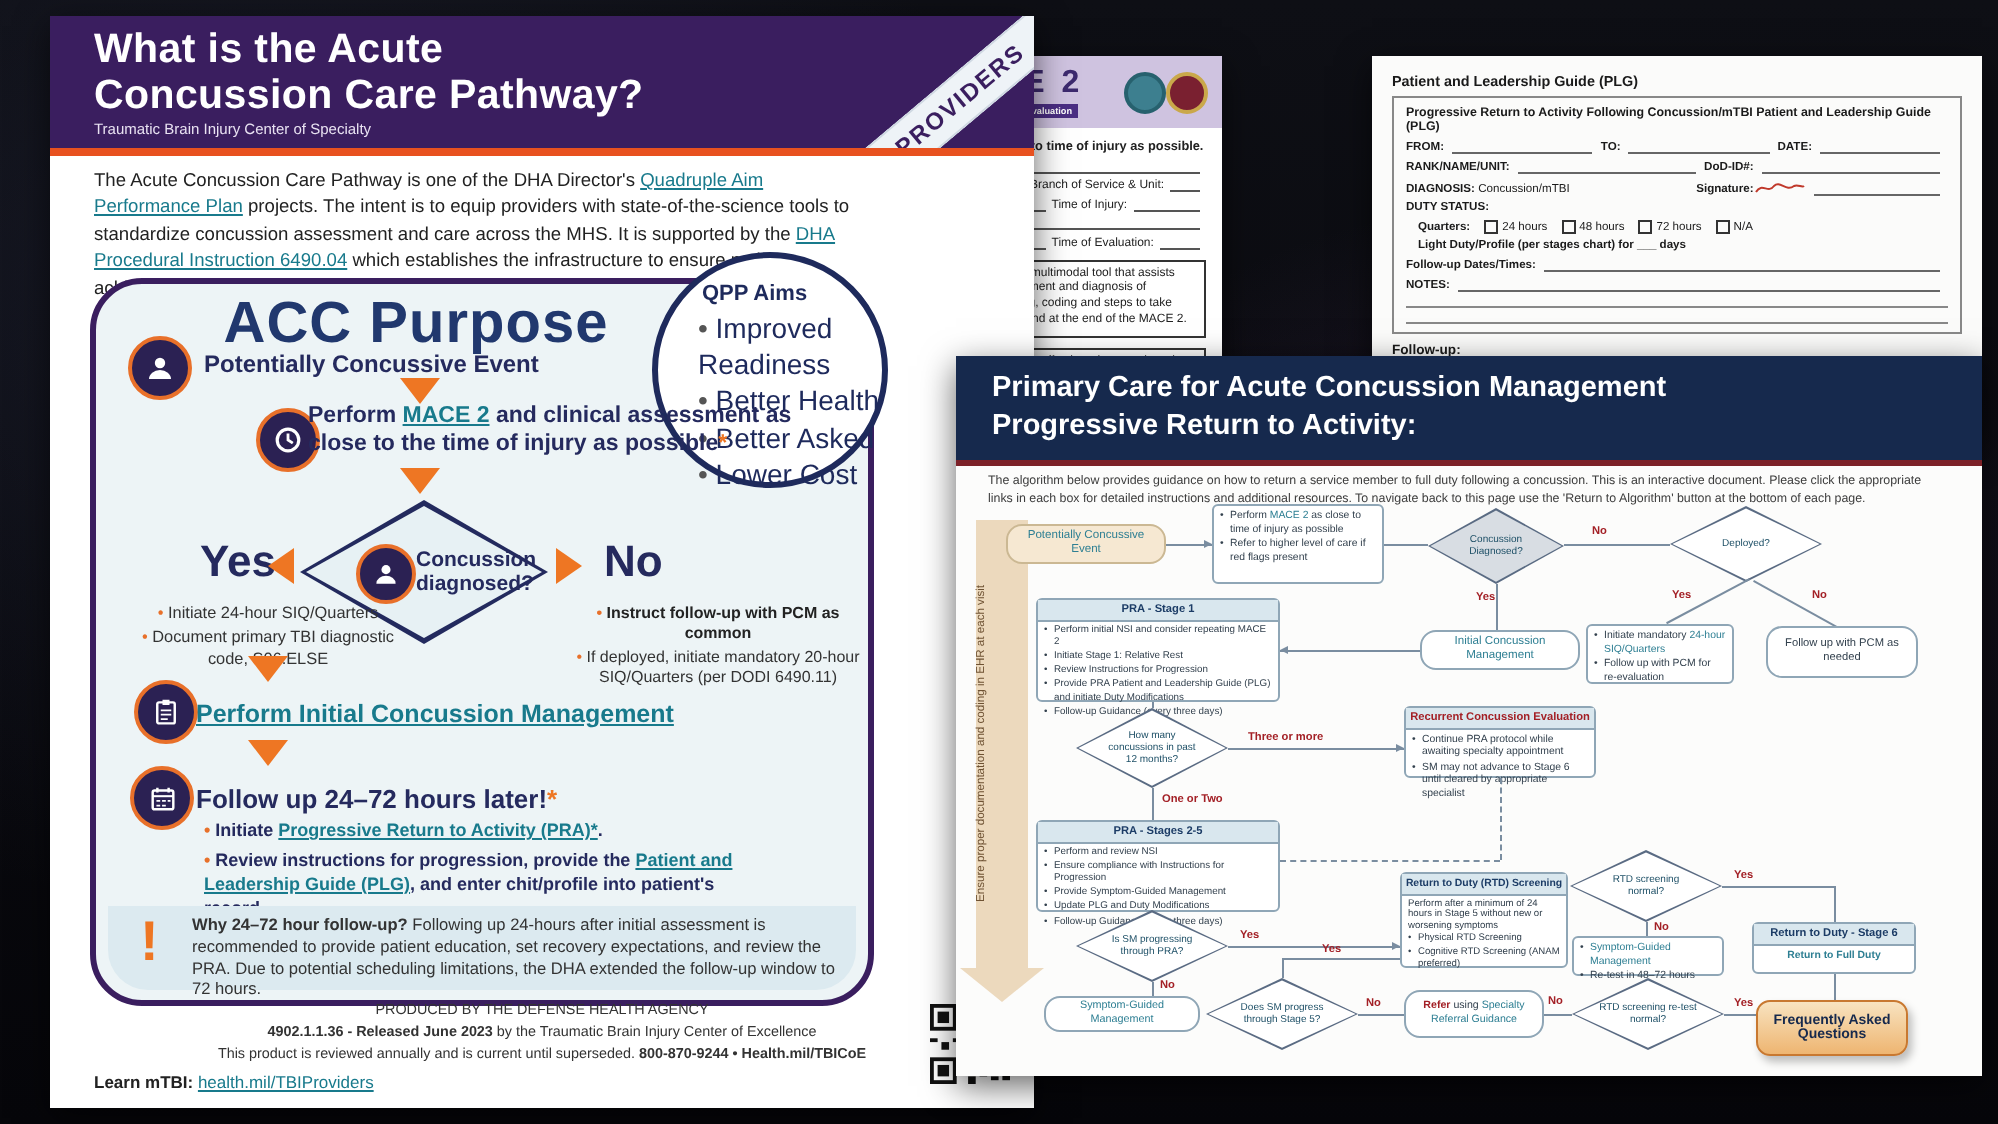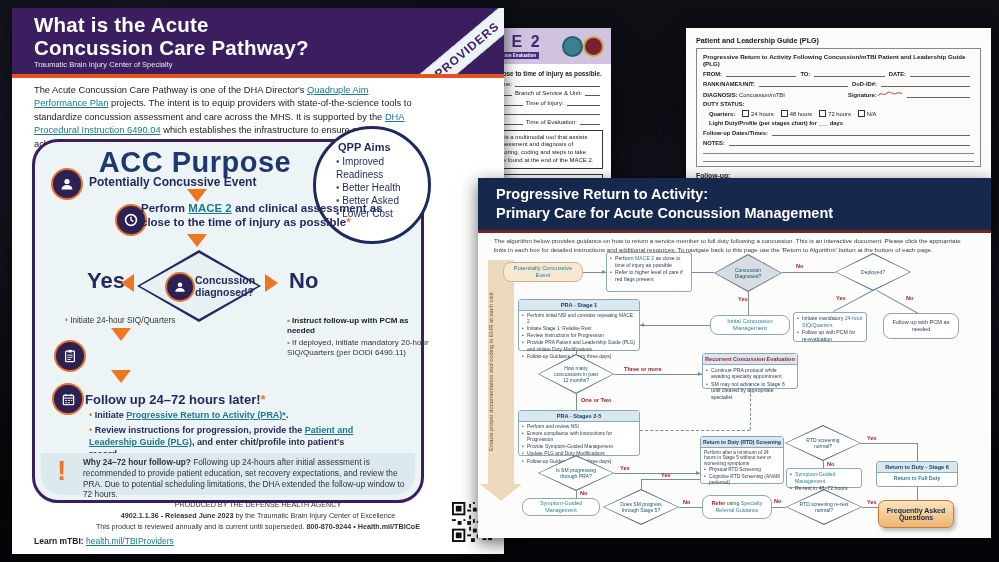--- a/index.html
+++ b/index.html
@@ -6,42 +6,42 @@
   .stage{position:relative;width:999px;height:562px;overflow:hidden;
     font-family:"Liberation Sans",sans-serif;
     background:
       radial-gradient(420px 300px at 78% 55%, rgba(95,62,115,.30), transparent 70%),
       radial-gradient(520px 420px at 14% 28%, rgba(42,46,70,.38), transparent 72%),
       linear-gradient(#0e0f15,#06060a);}
   .abs{position:absolute;}
   .doc{position:absolute;background:#fff;box-shadow:0 5px 16px rgba(0,0,0,.6);}
 
   
-  .poster{left:12px;top:8px;width:492px;height:546px;z-index:4;}
+  .poster{left:25px;top:8px;width:492px;height:546px;z-index:4;}
   .p-header{position:absolute;left:0;top:0;width:100%;height:66px;background:#3a1e5f;border-bottom:4px solid #e8511f;overflow:hidden;}
   .p-title{position:absolute;left:22px;top:6px;width:290px;color:#fff;font-size:20.5px;font-weight:bold;line-height:1.1;letter-spacing:.2px;}
   .p-sub{position:absolute;left:22px;top:52px;color:#e9e2f2;font-size:7.5px;}
   .ribbon-band{position:absolute;top:30px;right:-38px;width:150px;transform:rotate(-40deg);background:#eef3f7;color:#3a1e5f;font-weight:bold;font-size:12px;letter-spacing:1px;text-align:center;padding:5px 0;box-shadow:0 0 0 1px #cfd8e2 inset;}
   .p-intro{position:absolute;left:22px;top:76px;width:384px;font-size:9.3px;line-height:1.45;color:#222;}
   .tlink{color:#187a8c;text-decoration:underline;}
   .acc{position:absolute;left:20px;top:131px;width:386px;height:358px;border:3px solid #3a1e5f;border-radius:26px;background:#edf4f6;}
   .acc-title{position:absolute;left:40px;top:4px;width:240px;text-align:center;font-size:29px;font-weight:bold;color:#21386e;letter-spacing:.5px;}
   .qpp{position:absolute;right:-10px;top:-16px;width:112px;height:112px;border-radius:50%;background:#fff;border:3px solid #1e2a5c;color:#1e2a5c;}
   .qpp-t{position:absolute;left:22px;top:12px;font-size:11px;font-weight:bold;}
-  .qpp ul{position:absolute;left:12px;top:26px;margin:0;padding-left:8px;font-size:10px;line-height:1.3;list-style:none;}
+  .qpp ul{position:absolute;left:12px;top:26px;margin:0;padding-left:8px;font-size:14px;line-height:1.3;list-style:none;}
   .qpp li::before{content:"• ";color:#555;}
   .picon{position:absolute;width:28px;height:28px;border-radius:50%;background:#2b2153;border:2px solid #e8702a;display:flex;align-items:center;justify-content:center;}
   .navy{color:#252a5e;}
   .oarrow{position:absolute;width:0;height:0;border-left:10px solid transparent;border-right:10px solid transparent;border-top:13px solid #ee7623;}
   .oarrow-l{position:absolute;width:0;height:0;border-top:9px solid transparent;border-bottom:9px solid transparent;border-right:13px solid #ee7623;}
   .oarrow-r{position:absolute;width:0;height:0;border-top:9px solid transparent;border-bottom:9px solid transparent;border-left:13px solid #ee7623;}
   .pdmd{position:absolute;left:102px;top:108px;width:124px;height:72px;}
   .pdmd .d1{position:absolute;inset:0;background:#232a5e;clip-path:polygon(50% 0,100% 50%,50% 100%,0 50%);border-radius:6px;}
   .pdmd .d2{position:absolute;inset:3px;background:#e7f1f4;clip-path:polygon(50% 0,100% 50%,50% 100%,0 50%);}
-  .ylist{position:absolute;margin:18px;padding:0;list-style:none;font-size:8.2px;color:#333;line-height:1.25;}
+  .ylist{position:absolute;margin:4px;padding:0;list-style:none;font-size:8.2px;color:#333;line-height:1.25;text-align:center;}
   .ylist li{margin-bottom:2px;}
   .ylist li::before{content:"• ";color:#e8702a;}
   .fb-bullets{position:absolute;margin:0;padding:0;list-style:none;font-size:9px;font-weight:bold;color:#252a5e;line-height:1.32;}
   .fb-bullets li{margin-bottom:3px;}
   .fb-bullets li::before{content:"• ";color:#e8702a;}
   .callout{position:absolute;left:230px;top:218px;width:140px;border:2px solid #e87722;border-radius:10px;background:#fff;padding:6px 7px;font-size:8.4px;color:#555;line-height:1.3;}
   .why{position:absolute;left:6px;right:6px;bottom:5px;height:42px;background:#dcEAf0;background:#dceaf0;border-radius:0 0 20px 20px;}
   .why-x{position:absolute;left:16px;top:2px;color:#ee7623;font-size:28px;font-weight:bold;}
   .why-t{position:absolute;left:42px;top:4px;right:10px;font-size:8.3px;color:#333;line-height:1.3;}
   .p-footer{position:absolute;left:0;top:492px;width:100%;text-align:center;font-size:7.2px;color:#333;line-height:1.5;}
@@ -270,38 +270,40 @@
               <path d="M2.5 13.5 a5.5 4.5 0 0 1 11 0 z" fill="#fff"></path>
             </svg>
         </div>
         <div class="navy" style="position:absolute;left:58px;top:24px;width:58px;font-size:10.5px;font-weight:bold;line-height:1.15;">Concussion diagnosed?</div>
       </div>
 
       <div class="navy" style="position:absolute;left:52px;top:126px;font-size:22px;font-weight:bold;">Yes</div>
       <div class="oarrow-l" style="left:86px;top:132px;"></div>
       <ul class="ylist" style="left:12px;top:156px;width:140px;">
         <li>Initiate 24-hour SIQ/Quarters</li>
+        <li>Document primary TBI diagnostic code, S06.ELSE</li>
       </ul>
 
       <div class="oarrow-r" style="left:230px;top:132px;"></div>
       <div class="navy" style="position:absolute;left:254px;top:126px;font-size:22px;font-weight:bold;">No</div>
       <ul class="ylist" style="left:234px;top:156px;width:146px;font-size:8px;">
-        <li style="font-weight:bold;color:#222;">Instruct follow-up with PCM as needed</li>
+        <li style="font-weight:bold;color:#222;">Instruct follow-up with PCM as common</li>
         <li>If deployed, initiate mandatory 20-hour SIQ/Quarters (per DODI 6490.11)</li>
       </ul>
 
       <div class="oarrow" style="left:76px;top:186px;"></div>
 
       <div class="picon" style="left:19px;top:198px;">
         <svg width="14" height="14" viewBox="0 0 16 16">
             <rect x="3" y="2.5" width="10" height="12" rx="1" fill="none" stroke="#fff" stroke-width="1.4"></rect>
             <rect x="6" y="1" width="4" height="3" fill="#fff"></rect>
             <path d="M5 7 h6 M5 9.5 h6 M5 12 h4" stroke="#fff" stroke-width="1"></path>
           </svg>
       </div>
+      <div class="tlink" style="position:absolute;left:50px;top:208px;font-size:12.5px;font-weight:bold;">Perform Initial Concussion Management</div>
 
       <div class="oarrow" style="left:76px;top:228px;"></div>
 
 
       <div class="picon" style="left:17px;top:241px;">
         <svg width="15" height="15" viewBox="0 0 16 16">
             <rect x="2.5" y="3.5" width="11" height="10" rx="1" fill="none" stroke="#fff" stroke-width="1.3"></rect>
             <path d="M2.5 6.5 h11" stroke="#fff" stroke-width="1.1"></path>
             <path d="M5 2 v2.5 M11 2 v2.5" stroke="#fff" stroke-width="1.3"></path>
             <path d="M4.5 9 h2 M7.5 9 h2 M10.5 9 h1.5 M4.5 11.5 h2 M7.5 11.5 h2" stroke="#fff" stroke-width="1"></path>
@@ -367,22 +369,22 @@
         <rect x="18" y="14" width="2" height="2"></rect>
           <rect x="19" y="18" width="2" height="2"></rect>
           <rect x="16" y="19" width="2" height="1"></rect>
       </g>
     </svg>
   </div>
 
   <div class="doc pra">
     <div class="pra-h">
       <div class="pra-t">
+        <div>Primary Care for Acute Concussion Management</div>
         <div>Progressive Return to Activity:</div>
-        <div>Primary Care for Acute Concussion Management</div>
       </div>
     </div>
     <div class="pra-intro">The algorithm below provides guidance on how to return a service member to full duty following a concussion. This is an interactive document. Please click the appropriate links in each box for detailed instructions and additional resources. To navigate back to this page use the 'Return to Algorithm' button at the bottom of each page.</div>
 
     <div class="sidearrow">
       <div class="side-txt">Ensure proper documentation and coding in  EHR at each visit</div>
     </div>
     <div class="sidearrow-head"></div>
 
     <div class="fnode rd tan" style="left:25px;top:84px;width:80px;height:20px;font-size:5.8px;">

